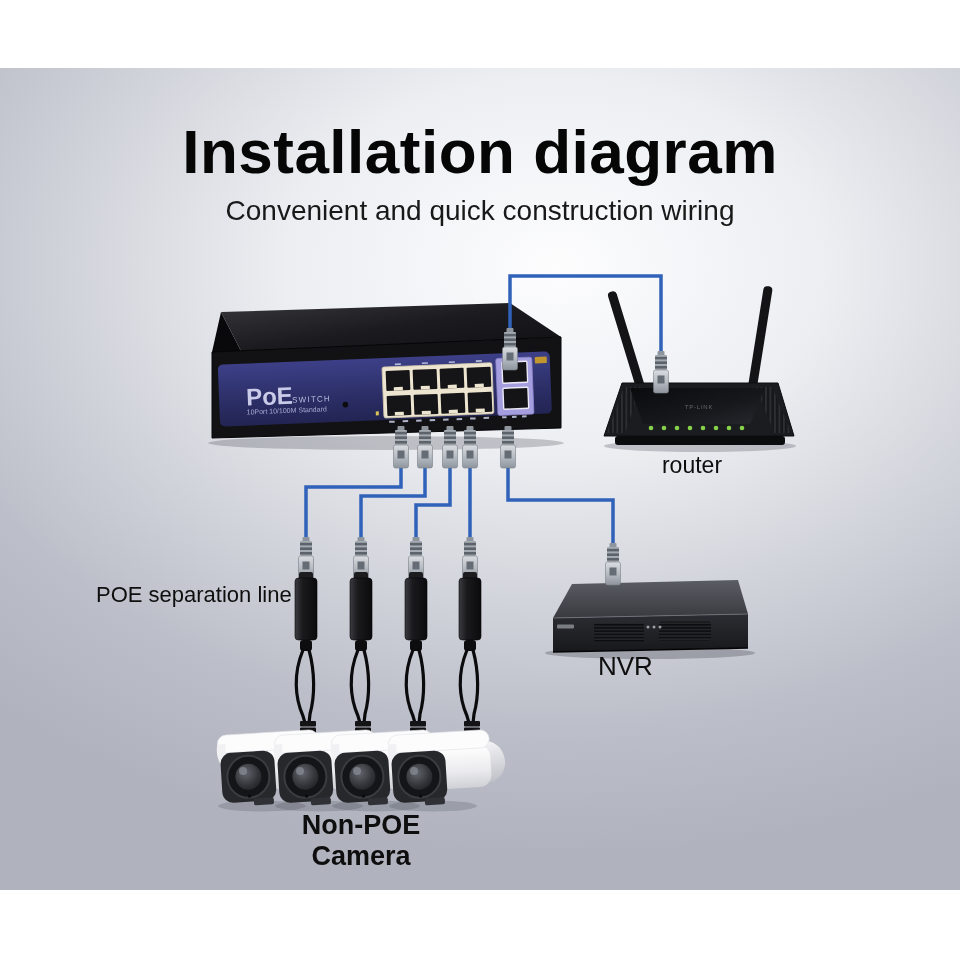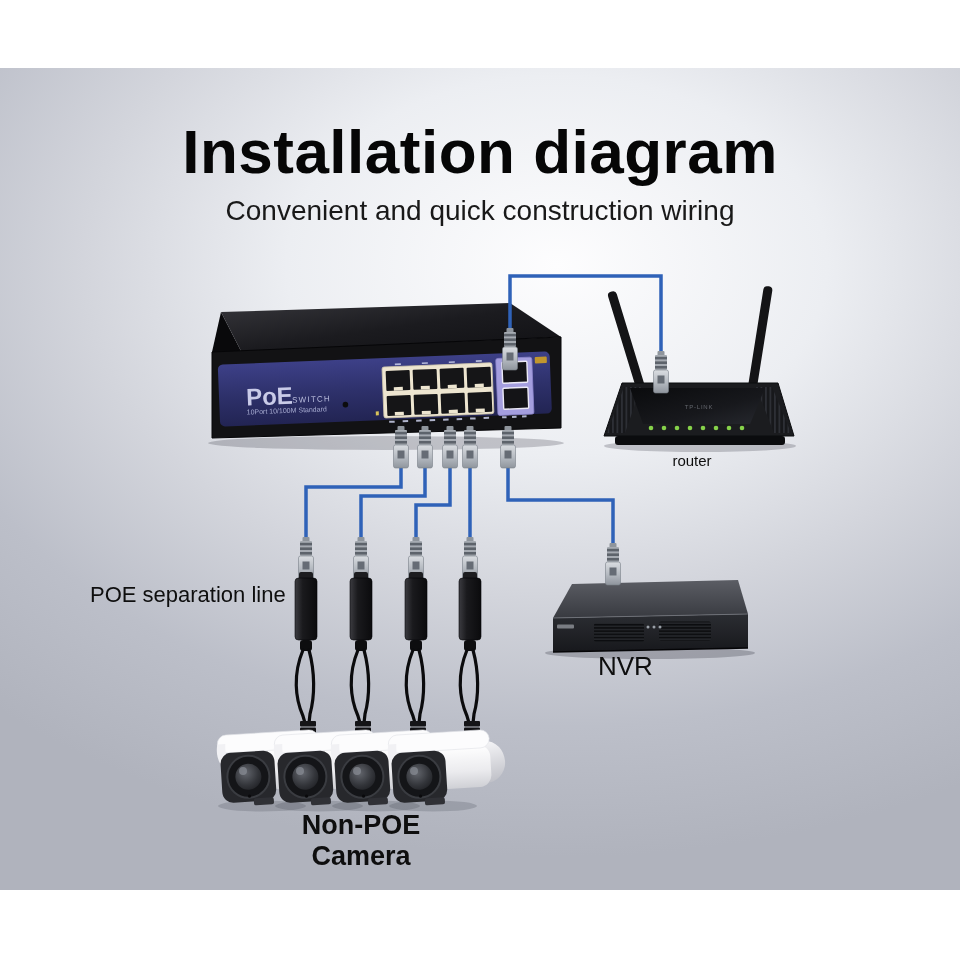--- a/index.html
+++ b/index.html
@@ -15,23 +15,23 @@
   .diagram-svg{position:absolute;left:0;top:0;width:960px;height:960px;}
   .title{
     position:absolute;left:0;top:116px;width:960px;margin:0;text-align:center;
     font-size:62px;font-weight:700;color:#060606;letter-spacing:0.5px;
   }
   .subtitle{
     position:absolute;left:0;top:195px;width:960px;text-align:center;
     font-size:28px;font-weight:400;color:#191919;
   }
   .dlabel{position:absolute;color:#0e0e0e;}
-  .label-router{left:640px;top:452px;width:104px;text-align:center;font-size:15px;}
+  .label-router{left:640px;top:452px;width:104px;text-align:center;font-size:23px;}
   .label-nvr{left:598px;top:651px;width:104px;text-align:left;font-size:26px;}
-  .label-splitter{left:90px;top:582px;width:220px;text-align:left;font-size:22px;}
+  .label-splitter{left:96px;top:582px;width:220px;text-align:left;font-size:22px;}
   .label-camera{left:259px;top:810px;width:204px;text-align:center;font-size:27px;font-weight:bold;}
 </style>
 </head>
 <body>
 
 <div class="page">
   <div class="photo-bg"></div>
 
   <h1 class="title">Installation diagram</h1>
   <div class="subtitle">Convenient and quick construction wiring</div>

